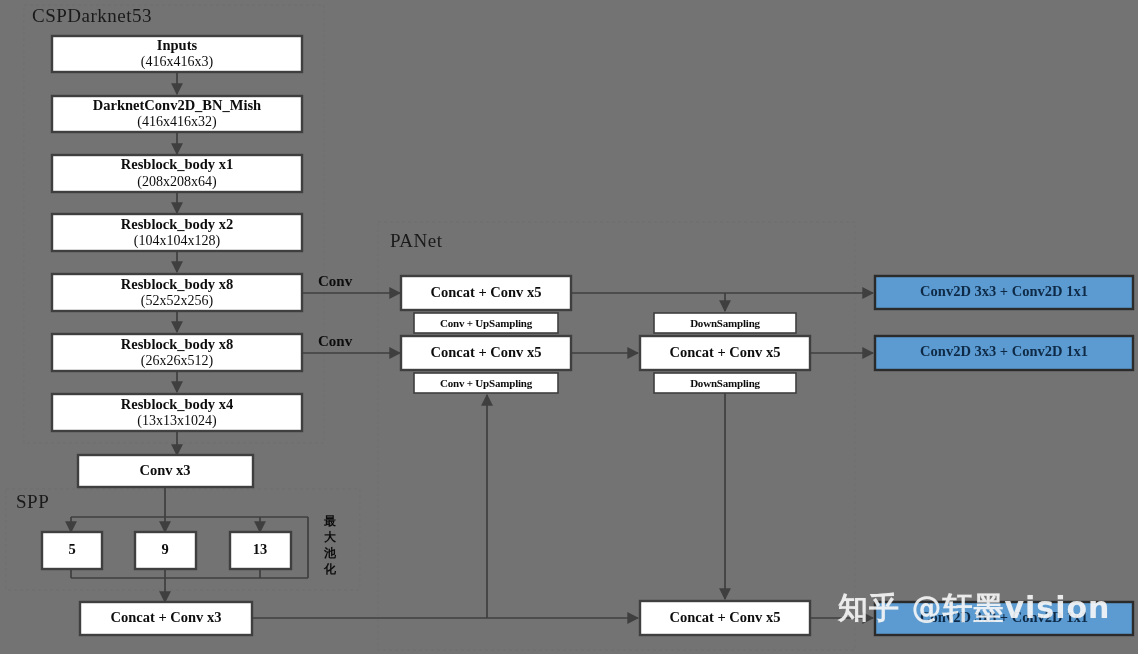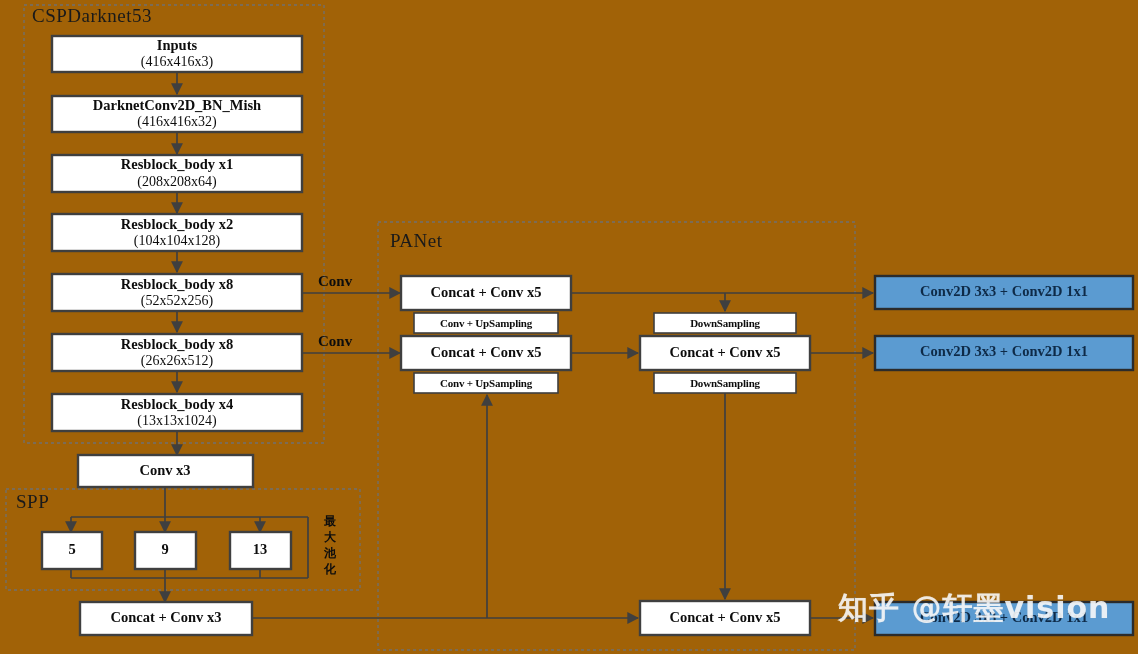--- a/index.html
+++ b/index.html
@@ -10,21 +10,21 @@
   body {
     width: 1138px;
     height: 654px;
     font-family: "Liberation Serif", "DejaVu Serif", serif;
     overflow: hidden;
   }
   #diagram-root {
     position: relative;
     width: 1138px;
     height: 654px;
-    background: #a16207;
+    background: #737373;
   }
   svg.canvas {
     position: absolute;
     top: 0;
     left: 0;
     width: 1138px;
     height: 654px;
   }
   .grp-label {
     font-family: "Liberation Serif", "DejaVu Serif", serif;

